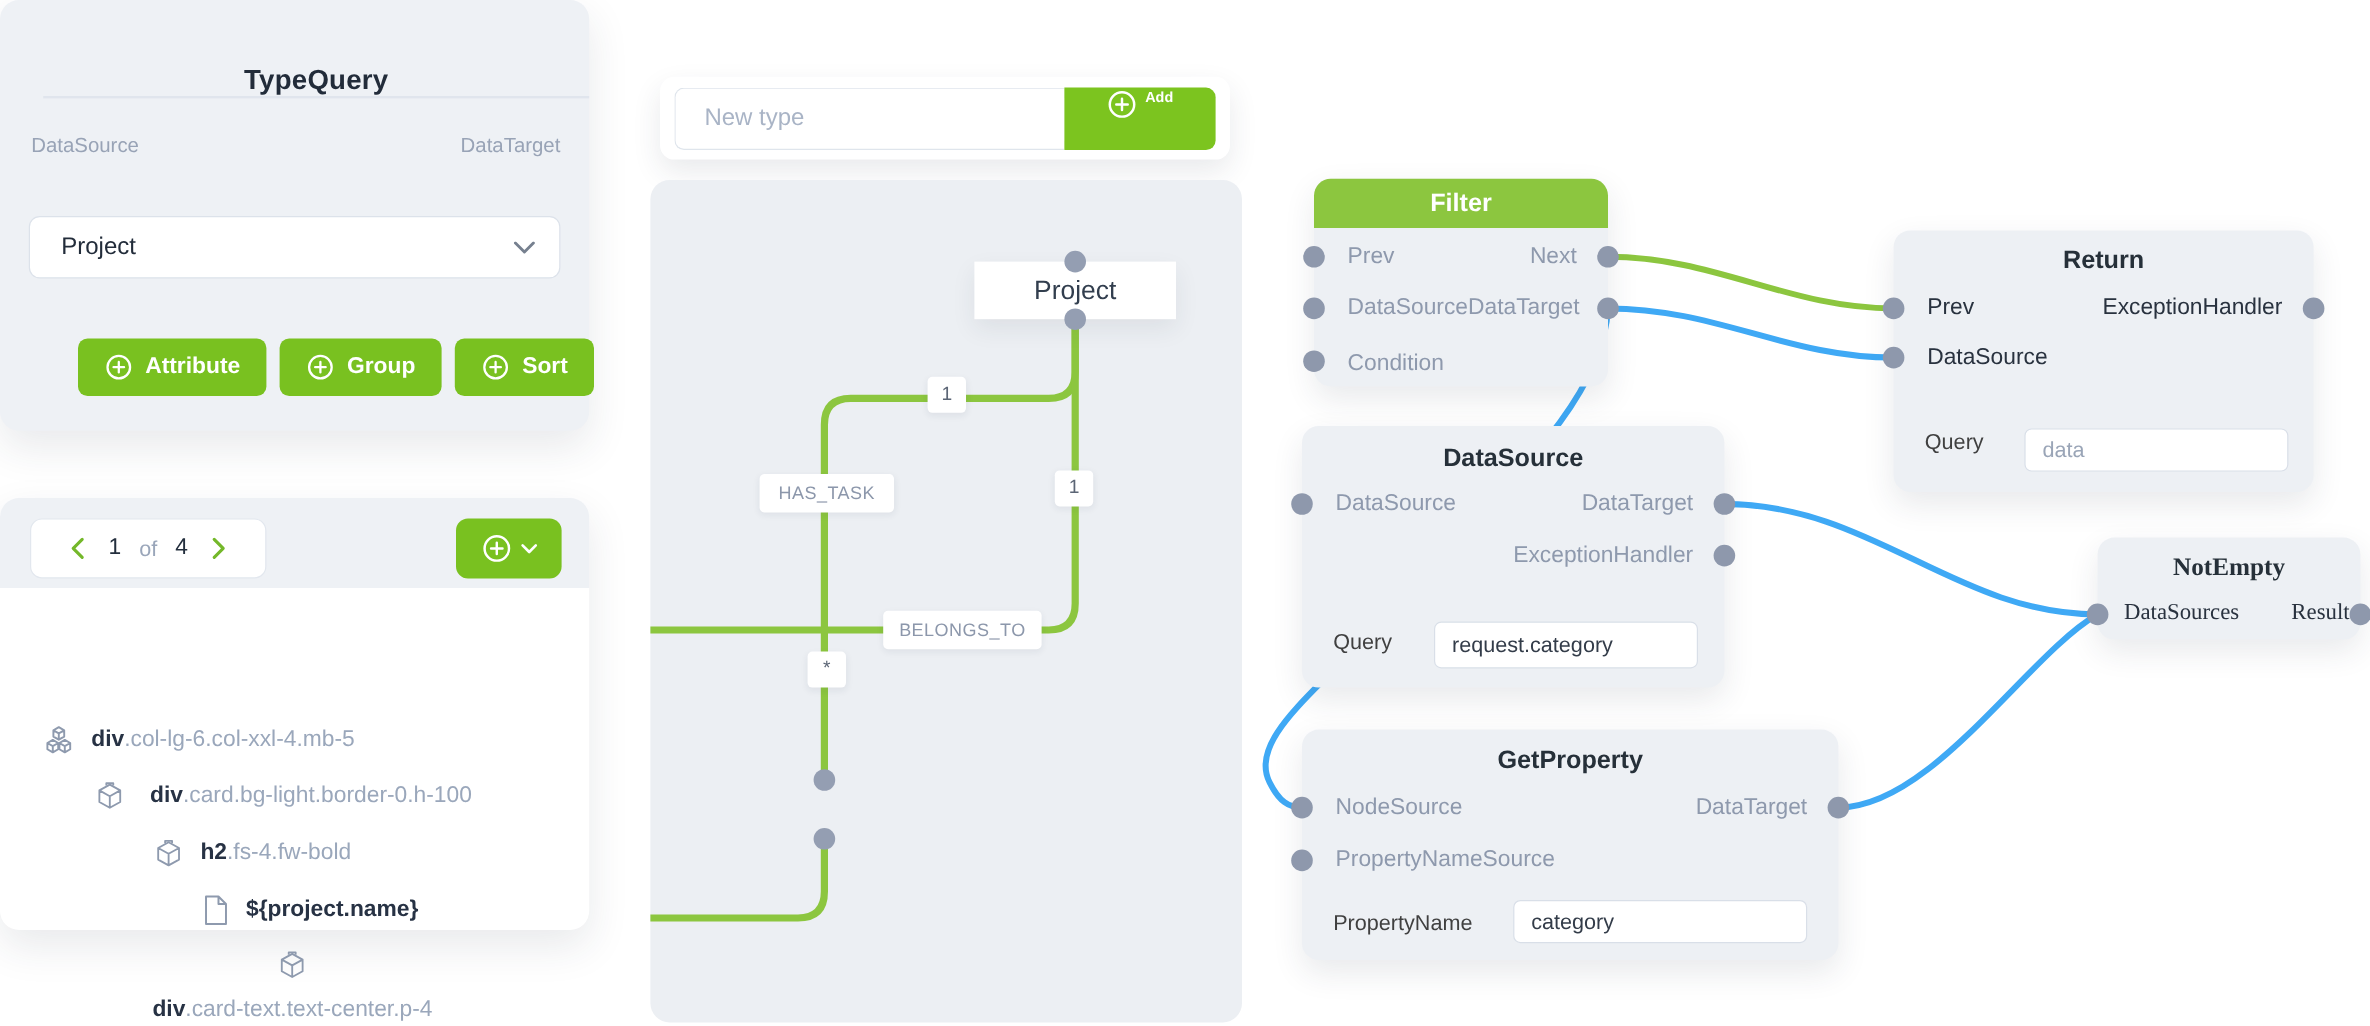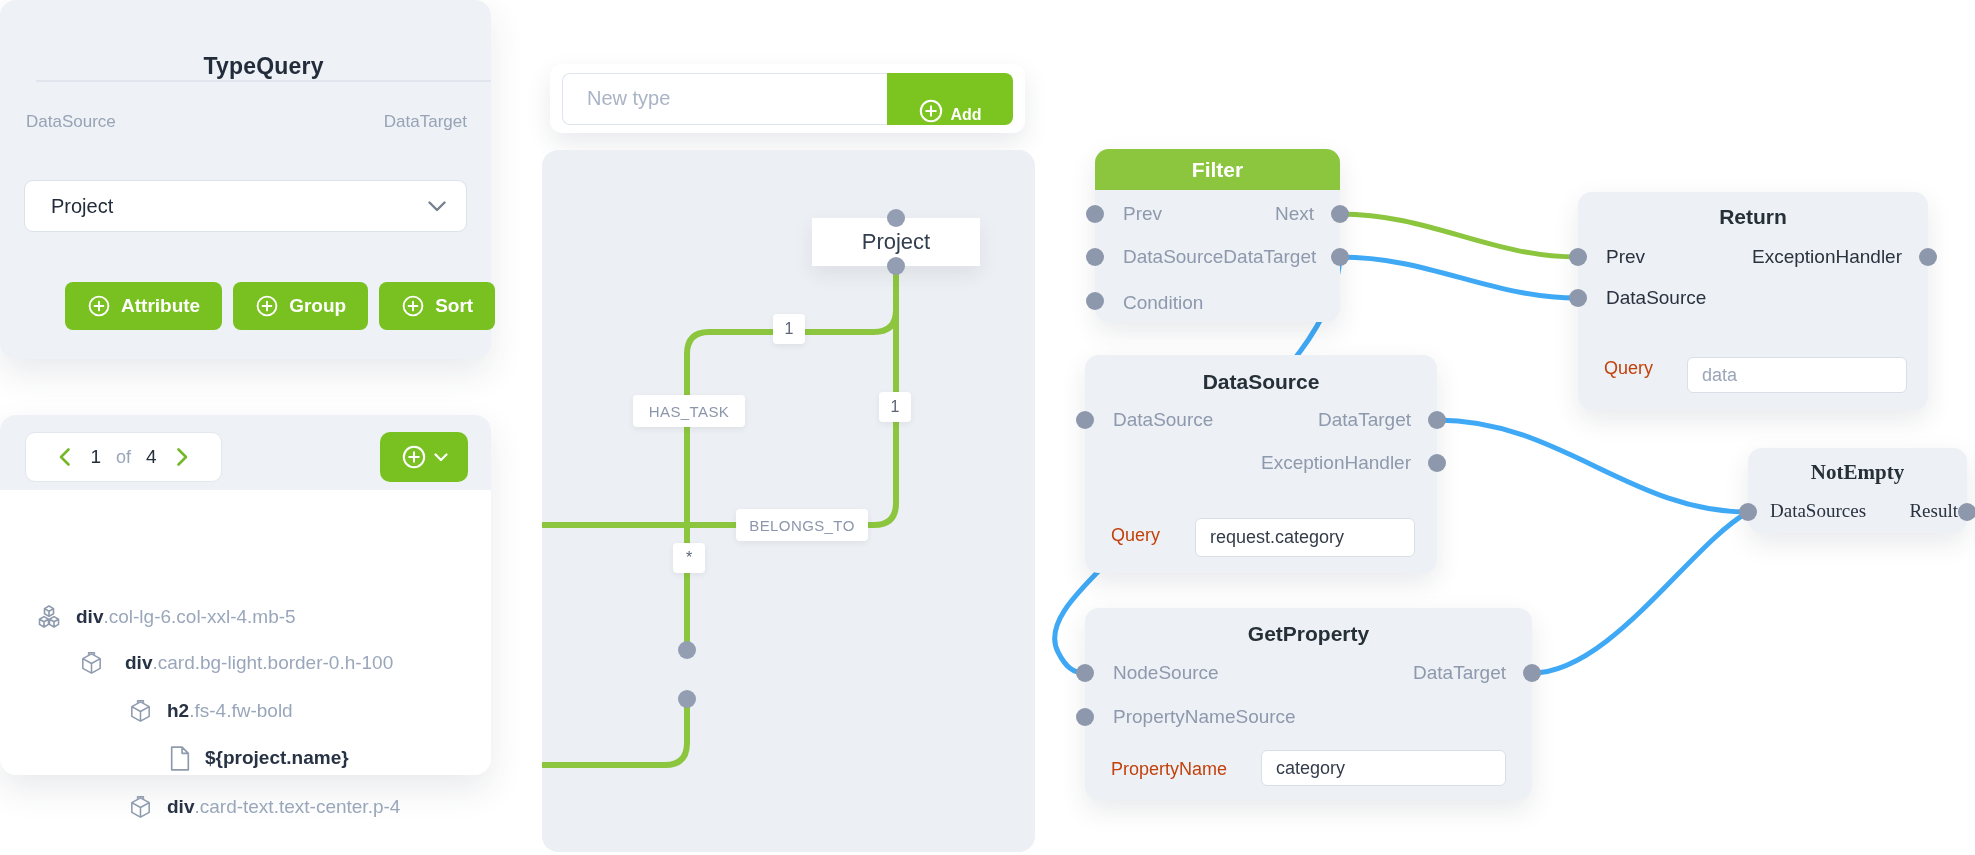--- a/index.html
+++ b/index.html
@@ -40,21 +40,21 @@
   .tree-icon{display:flex;align-items:center;}
 
   
   .toolbar{position:absolute;left:550px;top:64px;width:475px;height:69px;background:#fff;border-radius:12px;
            box-shadow:0 10px 24px rgba(35,48,68,.10);display:flex;align-items:center;padding:0 12px;box-sizing:border-box;}
   .newtype-input{flex:1;height:52px;border:1px solid #dfe5ec;border-right:none;border-radius:8px 0 0 8px;
                  font-size:20px;color:#333c49;padding:0 24px;box-sizing:border-box;outline:none;
                  font-family:inherit;background:#fff;}
   .newtype-input::placeholder{color:#a9b4c6;}
   .add-btn{width:126px;height:52px;background:#7cc41f;border:none;border-radius:0 8px 8px 0;color:#fff;
-           font-size:16px;font-weight:700;font-family:inherit;display:flex;align-items:flex-end;justify-content:center;
+           font-size:12px;font-weight:700;font-family:inherit;display:flex;align-items:flex-start;justify-content:center;
            gap:6px;cursor:pointer;}
 
   
   .canvas{position:absolute;left:542px;top:150px;width:493px;height:702px;background:#eceff3;border-radius:16px;}
   .canvas svg{position:absolute;left:0;top:0;z-index:1;}
   .gnode{position:absolute;z-index:2;background:#fff;box-shadow:0 8px 20px rgba(35,48,68,.08);
          display:flex;align-items:center;justify-content:center;font-size:22px;color:#323e4e;cursor:grab;}
   .chip{position:absolute;z-index:2;background:#fff;border-radius:4px;box-shadow:0 2px 6px rgba(35,48,68,.07);
         display:flex;align-items:center;justify-content:center;}
   .chip.rel{font-size:15px;color:#8c97ab;letter-spacing:.4px;}
@@ -65,21 +65,21 @@
   .flow-edges{position:absolute;left:0;top:0;z-index:1;pointer-events:none;}
   .fnode{position:absolute;z-index:2;background:#edf0f4;border-radius:14px;box-shadow:0 10px 26px rgba(35,48,68,.10);cursor:grab;}
   .fnode-header{height:41px;background:#8cc63f;border-radius:14px 14px 0 0;display:flex;align-items:center;justify-content:center;}
   .fnode-header .ftitle{color:#fff;}
   .ftitle{font-size:21px;font-weight:700;color:#263039;}
   .ftitle-row{position:absolute;left:0;right:0;text-align:center;}
   .frow{position:absolute;left:28px;right:26px;height:22px;display:flex;justify-content:space-between;align-items:center;font-size:19px;}
   .plabel{color:#8e99ad;}
   .plabel.dark{color:#29323f;}
   .fport{position:absolute;z-index:3;width:18px;height:18px;border-radius:50%;background:#8e98ac;cursor:crosshair;}
-  .ffield-label{position:absolute;font-size:18px;color:#c2410c;}
+  .ffield-label{position:absolute;font-size:18px;color:#404040;}
   .ffield-input{position:absolute;background:#fff;border:1px solid #d9dfe8;border-radius:6px;font-size:18px;
                 color:#333c49;padding:0 14px;box-sizing:border-box;outline:none;font-family:inherit;}
   .ffield-input::placeholder{color:#9aa5b7;}
 </style>
 </head>
 <body>
 
 <div class="stage">
 
   <section class="panel typequery">
@@ -195,21 +195,21 @@
 
       <div class="tree-row" style="left:168px;top:252px;">
         <span class="tree-icon">
           <svg width="24" height="27" viewBox="0 0 22 26" fill="none" stroke="#8e9aae" stroke-width="1.6" stroke-linejoin="round">
             <path d="M3 2 H13 L19 8 V24 H3 Z M13 2 V8 H19"></path>
           </svg>
         </span>
         <span><span class="tag">${project.name}</span><span class="cls"></span></span>
       </div>
 
-      <div class="tree-row" style="left:127px;top:301px;">
+      <div class="tree-row" style="left:127px;top:301px;flex-direction:column;">
         <span class="tree-icon">
           <svg width="27" height="27" viewBox="0 0 28 28" fill="none" stroke="#8e9aae" stroke-width="1.6" stroke-linejoin="round">
             <path d="M14 4 L23 9 V19 L14 24 L5 19 V9 Z M5 9 L14 14 L23 9 M14 14 V24"></path>
               <path d="M11 4.8 V2.8 H17 V4.8"></path>
           </svg>
         </span>
         <span><span class="tag">div</span><span class="cls">.card-text.text-center.p-4</span></span>
       </div>
 
     </div>

